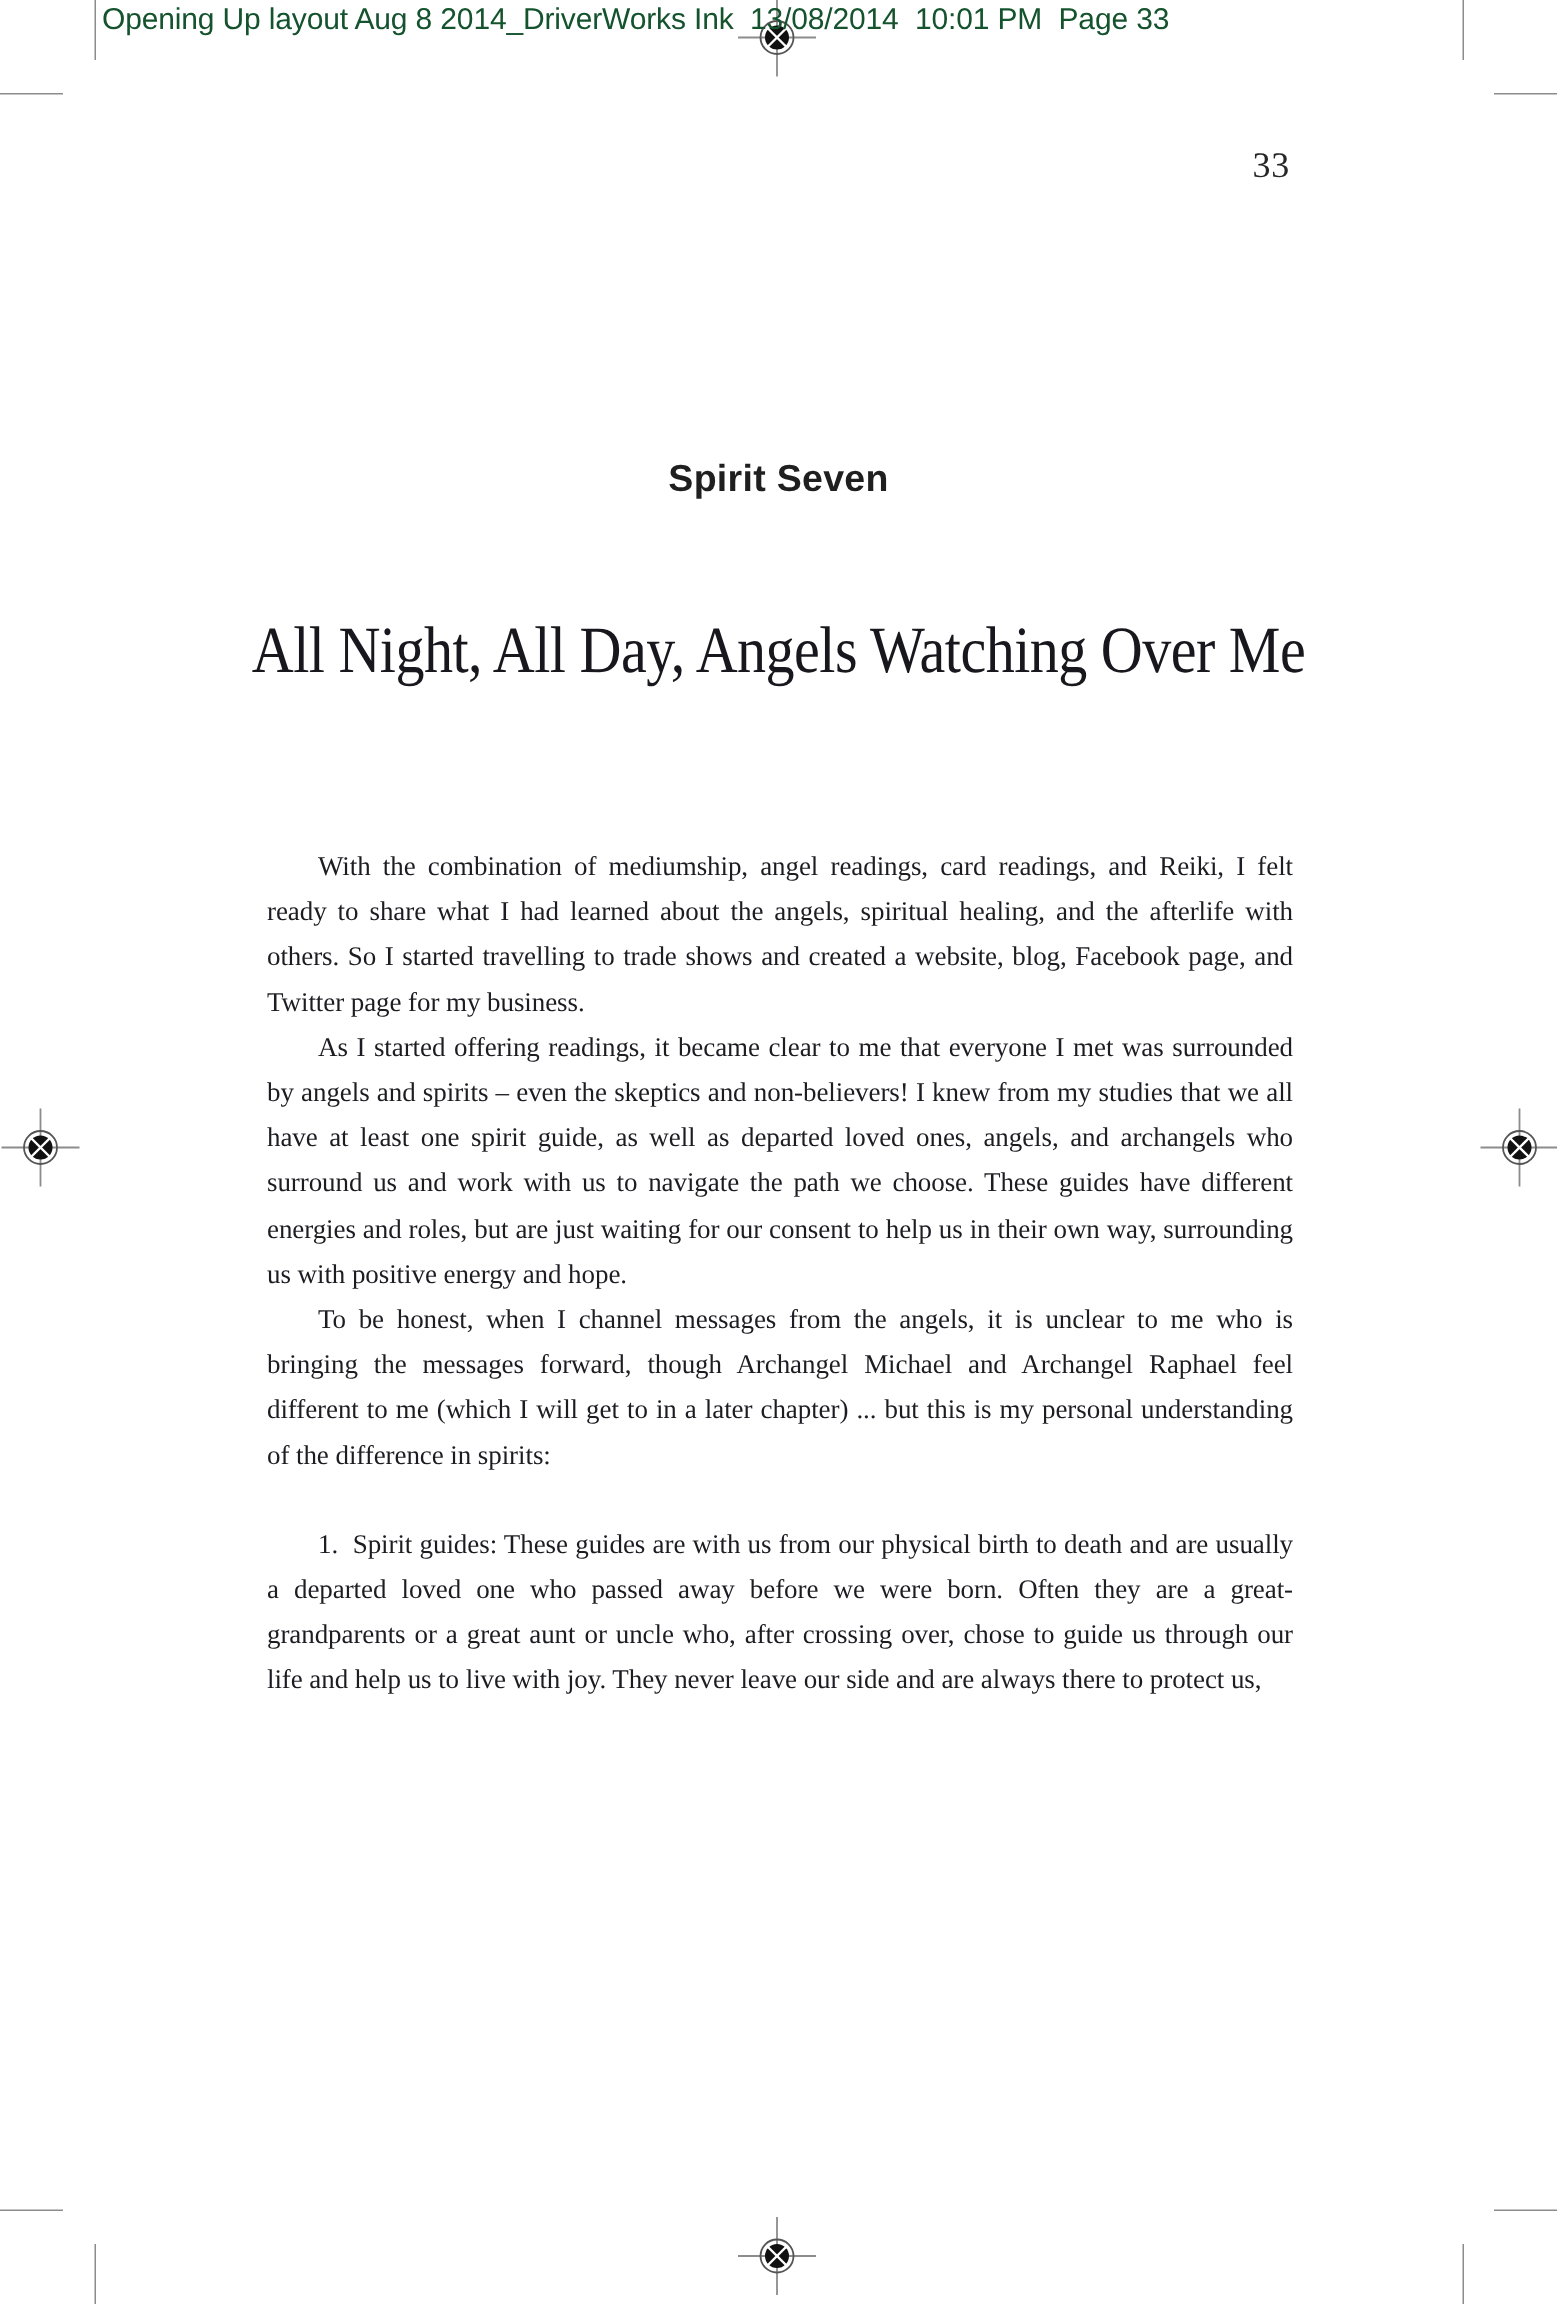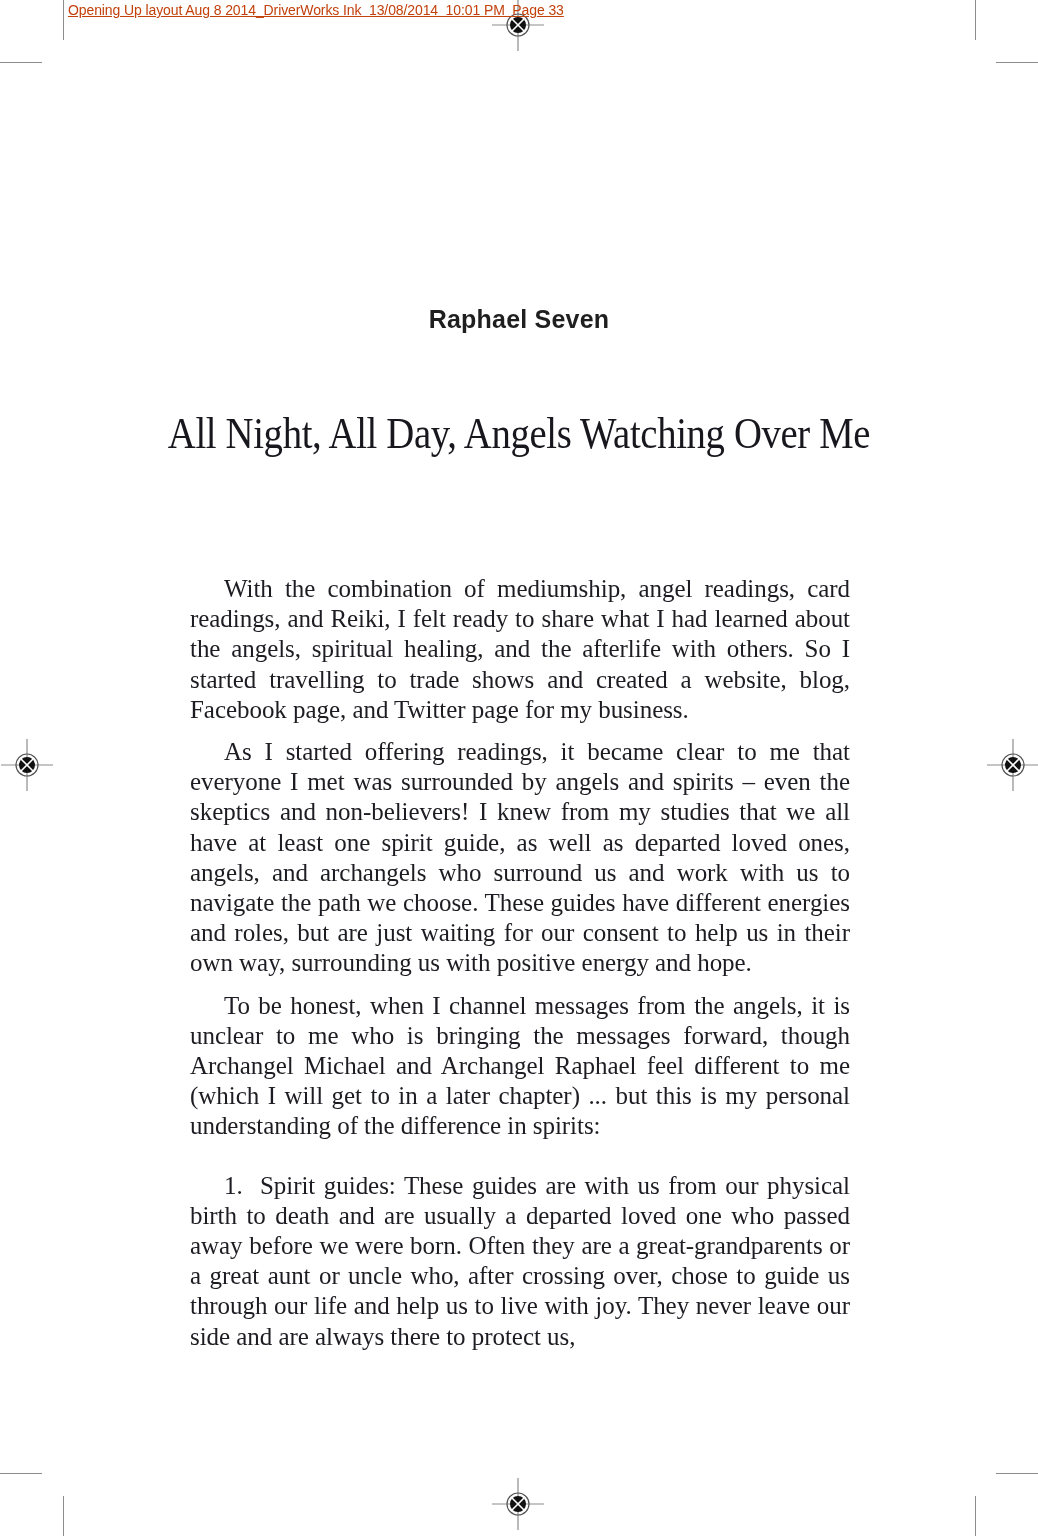--- a/index.html
+++ b/index.html
@@ -15,26 +15,25 @@
     font-family: "Liberation Serif", serif;
     color: #1a1a1a;
   }
 
   
   .print-header {
     position: absolute;
     left: 68px;
     top: 2px;
     font-family: "Liberation Sans", sans-serif;
-    font-size: 14px;
+    font-size: 20px;
     letter-spacing: -0.1px;
-    color: #c2410c;
+    color: #14532d;
     white-space: pre;
     z-index: 4;
-    text-decoration: underline;
   }
 
   
   .crop {
     position: absolute;
     background: #8c8c8c;
     z-index: 2;
   }
   .crop.v { width: 1px; height: 40px; }
   .crop.h { height: 1px; width: 42px; }
@@ -109,22 +108,22 @@
   }
 
   .body-col {
     position: absolute;
     left: 178px;
     top: 562px;
     width: 684px;
   }
 
   .body-col p {
-    margin: 12px;
-    font-size: 25px;
+    margin: 0;
+    font-size: 18px;
     line-height: 30.2px;
     text-align: justify;
     text-justify: inter-word;
     color: #1c1c22;
     letter-spacing: -0.05px;
   }
   .body-col p.indent { text-indent: 34px; }
   .body-col p.gap-before { margin-top: 29px; }
 
   .body-col b { font-weight: 400; }
@@ -179,22 +178,23 @@
     <line x1="2" y1="28" x2="54" y2="28" stroke="#8c8c8c" stroke-width="1.2"></line>
     <circle cx="28" cy="28" r="11" fill="none" stroke="#555" stroke-width="1.2"></circle>
     <circle cx="28" cy="28" r="8" fill="#111"></circle>
     <line x1="21" y1="21" x2="35" y2="35" stroke="#fff" stroke-width="1.6"></line>
     <line x1="35" y1="21" x2="21" y2="35" stroke="#fff" stroke-width="1.6"></line>
   </svg>
 </div>
 
 <div class="page">
 
-
-  <div class="chapter-label">Raphael Seven</div>
+  <div class="folio">33</div>
+
+  <div class="chapter-label">Spirit Seven</div>
 
   <div class="chapter-title">All Night, All Day, Angels Watching Over Me</div>
 
   <div class="body-col">
     <p class="indent">With the combination of mediumship, angel readings, card readings, and Reiki, I felt ready to share what I had learned about the angels, spiritual healing, and the afterlife with others. So I started travelling to trade shows and created a website, blog, Facebook page, and Twitter page for my business.</p>
     <p class="indent">As I started offering readings, it became clear to me that everyone I met was surrounded by angels and spirits – even the skeptics and non-believers! I knew from my studies that we all have at least one spirit guide, as well as departed loved ones, angels, and archangels who surround us and work with us to navigate the path we choose. These guides have different energies and roles, but are just waiting for our consent to help us in their own way, surrounding us with positive energy and hope.</p>
     <p class="indent">To be honest, when I channel messages from the angels, it is unclear to me who is bringing the messages forward, though Archangel Michael and Archangel Raphael feel different to me (which I will get to in a later chapter) ... but this is my personal understanding of the difference in spirits:</p>
 
     <p class="indent gap-before">
       <span>1.</span><span>&nbsp;&nbsp;</span><b>Spirit guides</b><span>: These guides are with us from our physical birth to death and are usually a departed loved one who passed away before we were born. Often they are a great-grandparents or a great aunt or uncle who, after crossing over, chose to guide us through our life and help us to live with joy. They never leave our side and are always there to protect us,</span>

